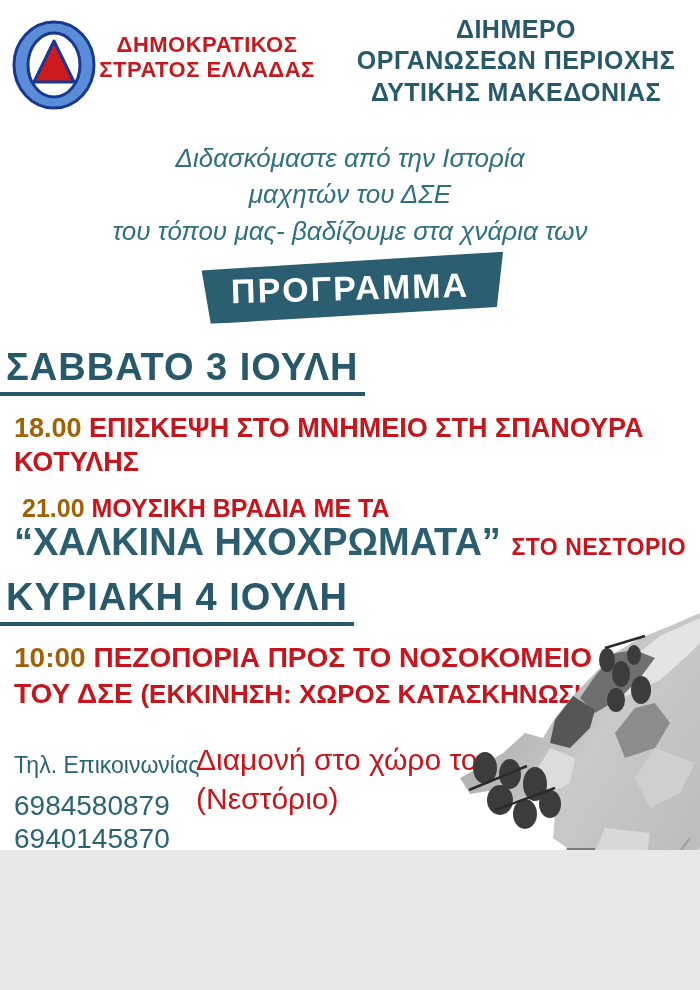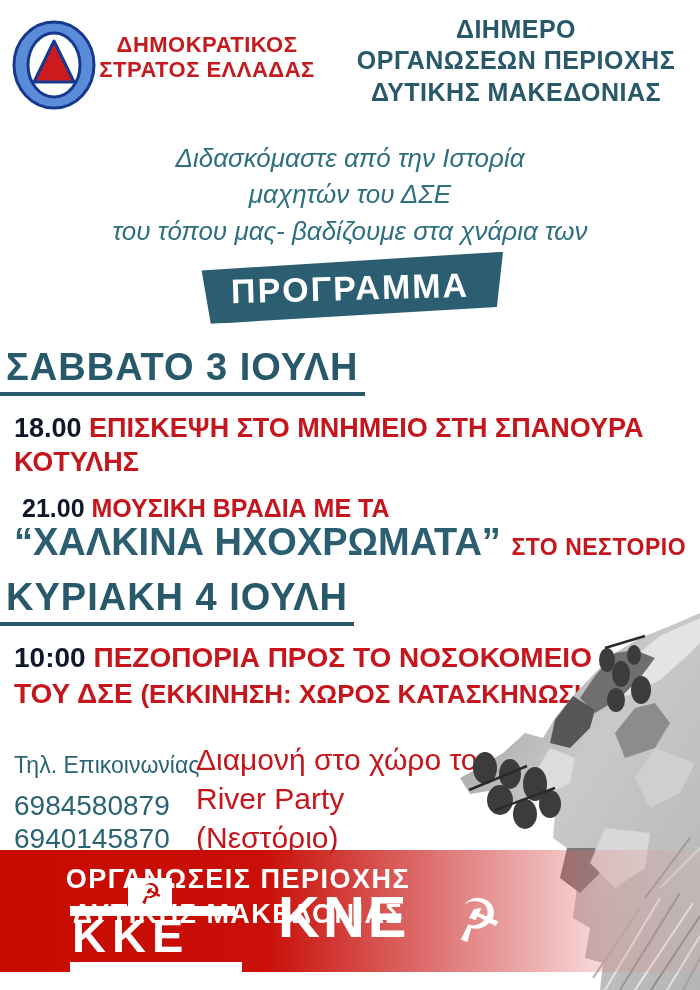--- a/index.html
+++ b/index.html
@@ -1,17 +1,17 @@
 <!DOCTYPE html>
 <html><head>
 <meta charset="utf-8">
 <style>
   html,body{margin:0;padding:0;background:#e8e8e8;}
   .poster{
-    position:relative;width:700px;height:990px;margin:0 auto;
+    position:relative;width:700px;height:850px;margin:0 auto;
     background:#ffffff;overflow:hidden;
     font-family:"Liberation Sans","DejaVu Sans",sans-serif;
   }
   
   .dse-logo{position:absolute;left:12px;top:20px;width:84px;height:90px;}
   .org-name{
     position:absolute;left:96px;top:32px;width:222px;
     color:#c41a1e;font-weight:bold;font-size:22px;line-height:1.15;
     text-align:center;letter-spacing:.5px;
   }
@@ -40,21 +40,21 @@
   
   .day-heading{position:absolute;left:0;width:700px;text-align:left;}
   .day-heading span{
     display:inline-block;color:#27596b;font-weight:bold;font-size:38px;
     letter-spacing:1px;border-bottom:4px solid #27596b;padding:0 6px 3px 6px;
   }
   .sat{top:346px;}
   .sun{top:576px;}
   
   .item{color:#c4161c;font-weight:bold;position:absolute;}
-  .time{color:#0f172a;}
+  .time{color:#a16207;}
   .item1{left:14px;top:412px;width:655px;font-size:27px;line-height:1.25;}
   .item2-line{left:22px;top:494px;width:660px;font-size:25px;}
   .band-line{left:14px;top:522px;width:680px;font-size:38px;line-height:1.1;color:#2b5e71;}
   .band-loc{font-size:23px;color:#c4161c;letter-spacing:.5px;}
   .item3{left:14px;top:640px;width:630px;font-size:28px;line-height:1.3;}
   .item3 .note{font-size:26px;}
   
   .contact{position:absolute;left:14px;top:752px;color:#2a6474;}
   .contact .label{font-size:23px;margin-bottom:10px;}
   .contact .phone{font-size:28px;line-height:1.18;}
@@ -164,21 +164,20 @@
   </div>
 
   <div class="contact">
     <div class="label">Τηλ. Επικοινωνίας</div>
     <div class="phone">6984580879</div>
     <div class="phone">6940145870</div>
   </div>
 
   <div class="stay">
     <div>Διαμονή στο χώρο του</div>
-    <div>River Party</div>
     <div>(Νεστόριο)</div>
   </div>
 
   <div class="photo">
     <svg width="245" height="392" viewBox="0 0 245 392">
       <defs>
         <linearGradient id="rockbase" x1="0" y1="0" x2="1" y2="1">
           <stop offset="0" stop-color="#9a9a9a"></stop>
           <stop offset=".45" stop-color="#c9c9c9"></stop>
           <stop offset="1" stop-color="#b5b5b5"></stop>

